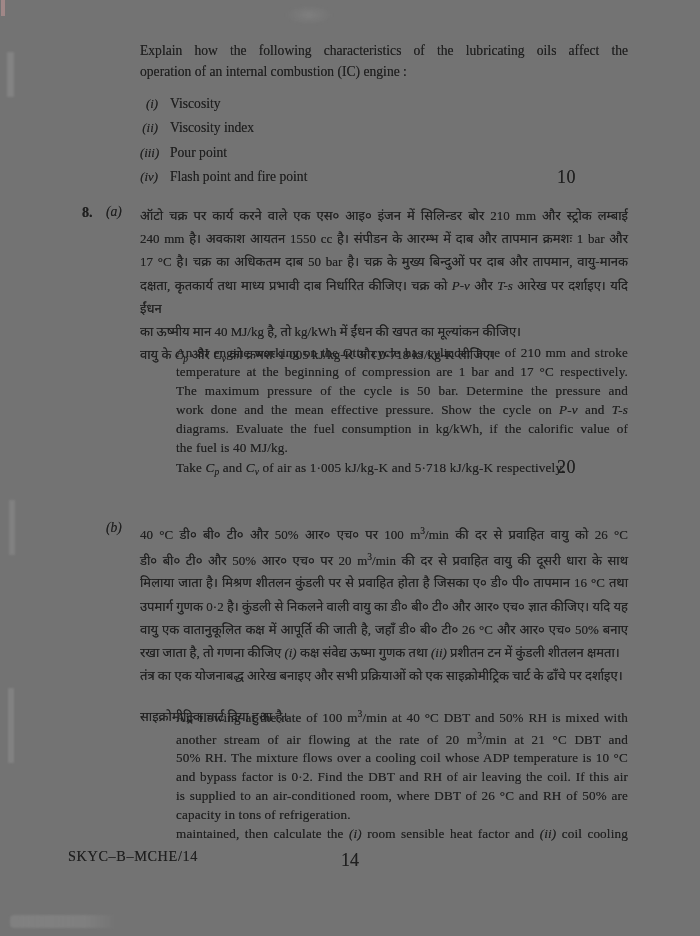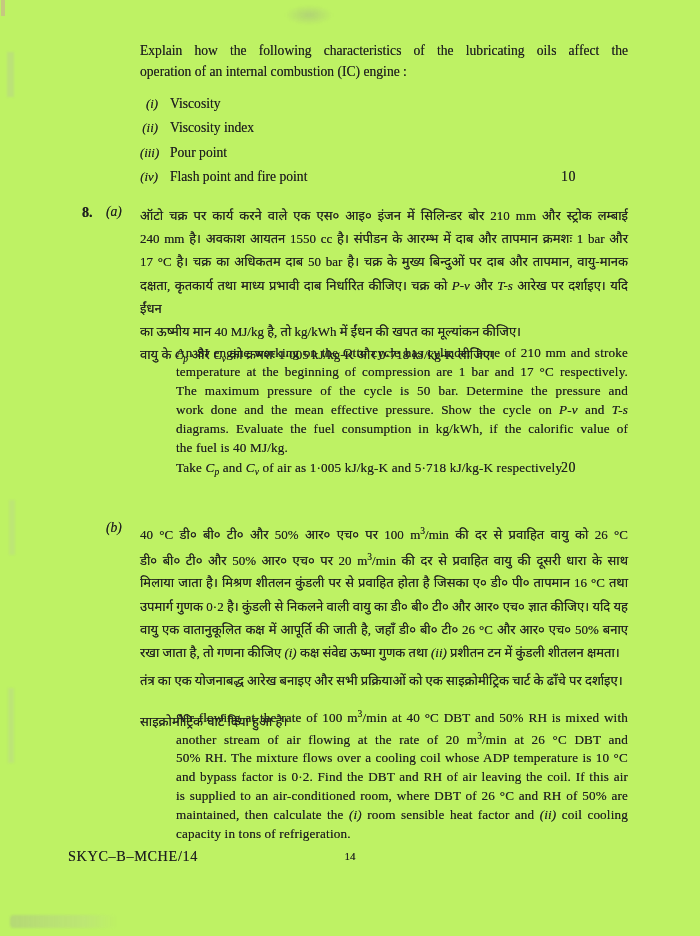--- a/index.html
+++ b/index.html
@@ -4,21 +4,21 @@
 <style>
   html,body{margin:0;padding:0;}
   body{
     background:#e9e9e9;
     font-family:"Liberation Serif","DejaVu Serif",serif;
   }
   .page{
     position:relative;
     width:700px;height:936px;
     margin:0 auto;
-    background:#bef264;
+    background:#737373;
     color:#1f1f1f;
     overflow:hidden;
     text-shadow:0 0 .5px rgba(32,32,32,.65);
   }
   .block{position:absolute;left:0;width:700px;padding-left:140px;box-sizing:border-box;}
   .col{width:488px;}
   
   .eline{font-size:13.2px;line-height:19px;letter-spacing:.15px;margin-left:36px;}
   .hline{font-size:13px;line-height:23.2px;}
   .jl{text-align:justify;text-align-last:justify;}
@@ -26,44 +26,44 @@
   
   .intro-par{font-size:13.6px;line-height:21px;}
   .items{margin-top:10px;}
   .item{position:relative;line-height:24.3px;font-size:13.6px;padding-left:30px;width:458px;}
   .item .num{
     position:absolute;left:0;top:0;width:18px;
     text-align:right;font-style:italic;font-size:12.8px;
   }
   .mark{
     position:absolute;right:52px;top:0;
-    font-size:14px;letter-spacing:.5px;
+    font-size:18px;letter-spacing:.5px;
   }
   
   .qnum{position:absolute;left:82px;top:0;font-weight:bold;font-size:14.2px;}
   .qpart{position:absolute;left:106px;top:0;font-style:italic;font-size:13.6px;}
   .qpart-b{position:absolute;left:106px;top:0;font-style:italic;font-size:13.6px;}
   
   .st-i{font-style:italic;}
   .st-b{font-weight:normal;}
   .st-isub{font-style:italic;font-size:9.5px;vertical-align:-3px;}
   .st-sup{font-size:9.5px;vertical-align:4.5px;}
   
   .b-intro{top:40px;}
   .b-q8a-h{top:204px;}
   .b-q8a-note{margin-top:0;line-height:24px;}
   .b-q8a-e{top:343px;}
   .take-row{position:relative;margin-top:1px;}
   .b-q8b-h{top:520px;}
-  .hnote1{margin-top:5px;}
+  .hnote1{}
   .hnote2{margin-top:18px;}
   .b-q8b-e{top:705px;}
   .b-footer{top:848px;padding-left:0;}
   .footer-code{position:absolute;left:68px;top:0;font-size:14.3px;letter-spacing:.6px;}
-  .footer-page{position:absolute;left:0;top:2px;width:700px;text-align:center;font-size:11px;}
+  .footer-page{position:absolute;left:0;top:2px;width:700px;text-align:center;font-size:18px;}
   .iv-row{position:relative;}
   
   .art{position:absolute;pointer-events:none;}
   .art-top{left:285px;top:5px;width:48px;height:20px;
     background:radial-gradient(closest-side,rgba(150,150,150,.33),rgba(150,150,150,0));
     filter:blur(1px);}
   .art-bottom{left:10px;top:915px;width:108px;height:13px;
     background:linear-gradient(90deg,rgba(160,160,160,.30),rgba(185,185,185,.18) 70%,rgba(185,185,185,0));
     filter:blur(1px);border-radius:4px;}
   .art-left1{left:7px;top:52px;width:7px;height:45px;background:rgba(180,180,180,.25);filter:blur(1.2px);}
@@ -147,26 +147,26 @@
       <div class="hline jl"><span>वायु एक वातानुकूलित कक्ष में आपूर्ति की जाती है, जहाँ डी० बी० टी० 26 °C और आर० एच० 50% बनाए</span></div>
       <div class="hline ll"><span>रखा जाता है, तो गणना कीजिए </span><span class="st-i">(i)</span><span> कक्ष संवेद्य ऊष्मा गुणक तथा </span><span class="st-i">(ii)</span><span> प्रशीतन टन में कुंडली शीतलन क्षमता।</span></div>
       <div class="hline ll hnote1"><span>तंत्र का एक योजनाबद्ध आरेख बनाइए और सभी प्रक्रियाओं को एक साइक्रोमीट्रिक चार्ट के ढाँचे पर दर्शाइए।</span></div>
       <div class="hline ll hnote2"><span>साइक्रोमीट्रिक चार्ट दिया हुआ है।</span></div>
     </div>
   </div>
 
   <div class="block b-q8b-e">
     <div class="col">
       <div class="eline jl"><span>Air flowing at the rate of 100 m</span><span class="st-sup">3</span><span>/min at 40 °C DBT and 50% RH is mixed with</span></div>
-      <div class="eline jl"><span>another stream of air flowing at the rate of 20 m</span><span class="st-sup">3</span><span>/min at 26 °C DBT and</span></div>
+      <div class="eline jl"><span>another stream of air flowing at the rate of 20 m</span><span class="st-sup">3</span><span>/min at 21 °C DBT and</span></div>
       <div class="eline jl"><span>50% RH. The mixture flows over a cooling coil whose ADP temperature is 10 °C</span></div>
       <div class="eline jl"><span>and bypass factor is 0·2. Find the DBT and RH of air leaving the coil. If this air</span></div>
       <div class="eline jl"><span>is supplied to an air-conditioned room, where DBT of 26 °C and RH of 50% are</span></div>
+      <div class="eline ll"><span>capacity in tons of refrigeration.</span></div>
       <div class="eline jl"><span>maintained, then calculate the </span><span class="st-i">(i)</span><span> room sensible heat factor and </span><span class="st-i">(ii)</span><span> coil cooling</span></div>
-      <div class="eline ll"><span>capacity in tons of refrigeration.</span></div>
     </div>
   </div>
 
   <div class="block b-footer">
     <span class="footer-code"><span>SKYC–B–MCHE</span><span class="st-b">/14</span></span>
     <span class="footer-page">14</span>
   </div>
 
 </div>
 

